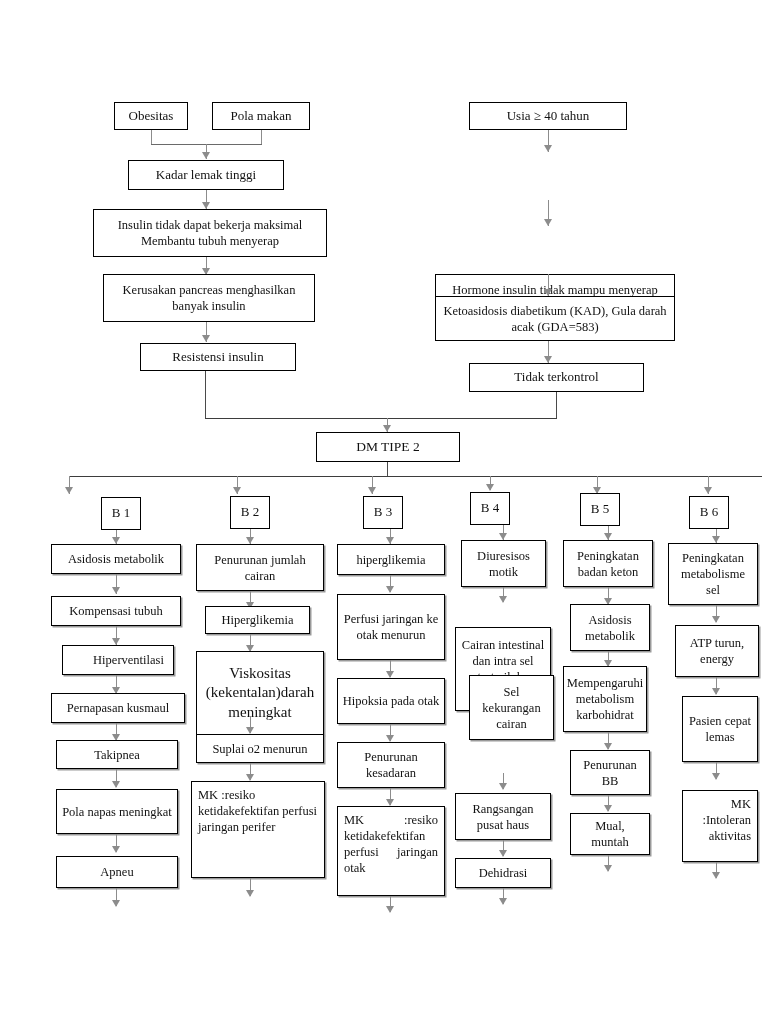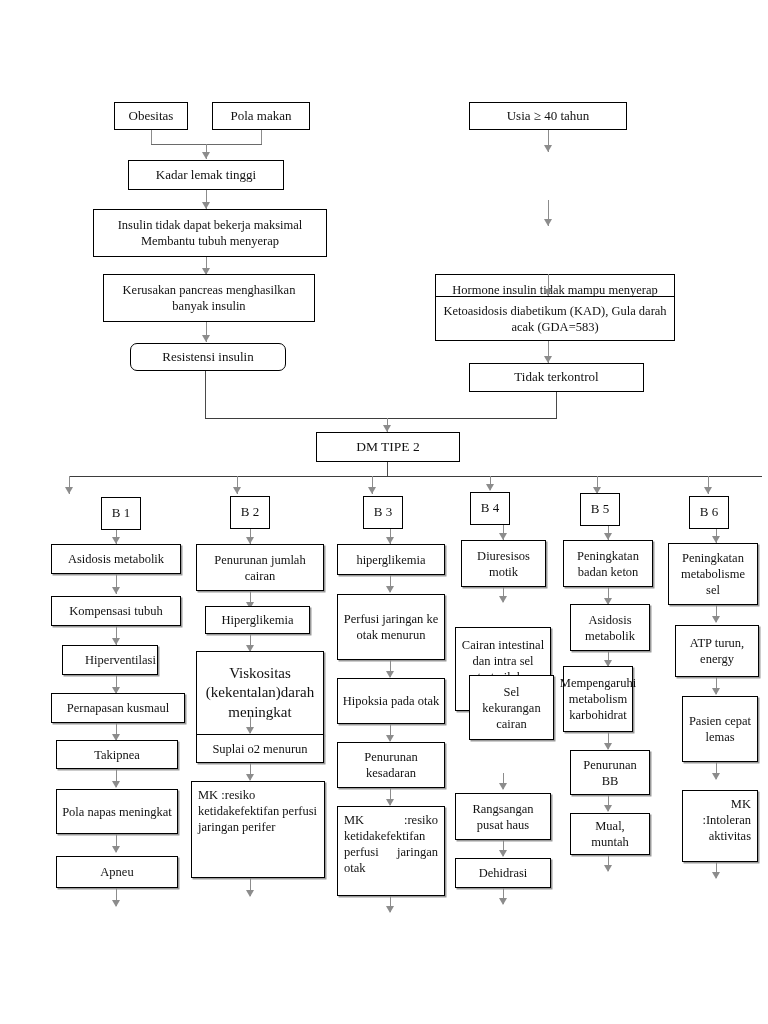--- a/index.html
+++ b/index.html
@@ -92,21 +92,21 @@
   <div class="node" style="left:93px; top:209px; width:234px; height:48px; font-size:12.5px;">Insulin tidak dapat bekerja maksimal Membantu tubuh menyerap</div>
 
   <div class="vline" style="left:206px; top:257px; height:17px;"></div>
   <div class="arrow" style="left:202px; top:268px;"></div>
 
   <div class="node" style="left:103px; top:274px; width:212px; height:48px; font-size:12.5px;">Kerusakan pancreas menghasilkan banyak insulin</div>
 
   <div class="vline" style="left:206px; top:322px; height:20px;"></div>
   <div class="arrow" style="left:202px; top:335px;"></div>
 
-  <div class="node" style="left:130px; top:343px; width:156px; height:28px; font-size:13px;border-radius:7px;">Resistensi insulin</div>
+  <div class="node" style="left:140px; top:343px; width:156px; height:28px; font-size:13px;">Resistensi insulin</div>
 
   <div class="node" style="left:469px; top:102px; width:158px; height:28px; font-size:13px;">Usia ≥ 40 tahun</div>
 
   <div class="vline" style="left:548px; top:130px; height:22px;"></div>
   <div class="arrow" style="left:544px; top:145px;"></div>
 
 
   <div class="vline" style="left:548px; top:200px; height:26px;"></div>
   <div class="arrow" style="left:544px; top:219px;"></div>
 
@@ -161,21 +161,21 @@
   <div class="vline" style="left:116px; top:530px; height:14px;"></div>
   <div class="arrow" style="left:112px; top:537px;"></div>
   <div class="node shadow" style="left:51px; top:544px; width:130px; height:30px; font-size:12.5px;">Asidosis metabolik</div>
 
   <div class="vline" style="left:116px; top:574px; height:20px;"></div>
   <div class="arrow" style="left:112px; top:587px;"></div>
   <div class="node shadow" style="left:51px; top:596px; width:130px; height:30px; font-size:12.5px;">Kompensasi tubuh</div>
 
   <div class="vline" style="left:116px; top:626px; height:19px;"></div>
   <div class="arrow" style="left:112px; top:638px;"></div>
-  <div class="node shadow" style="left:62px; top:645px; width:96px; height:30px; font-size:12.5px;padding-left:25px;">Hiperventilasi</div>
+  <div class="node shadow" style="left:62px; top:645px; width:112px; height:30px; font-size:12.5px;padding-left:25px;">Hiperventilasi</div>
 
   <div class="vline" style="left:116px; top:675px; height:18px;"></div>
   <div class="arrow" style="left:112px; top:687px;"></div>
   <div class="node shadow" style="left:51px; top:693px; width:134px; height:30px; font-size:12.5px;">Pernapasan kusmaul</div>
 
   <div class="vline" style="left:116px; top:723px; height:17px;"></div>
   <div class="arrow" style="left:112px; top:734px;"></div>
   <div class="node shadow" style="left:56px; top:740px; width:122px; height:29px; font-size:12.5px;">Takipnea</div>
 
   <div class="vline" style="left:116px; top:769px; height:18px;"></div>
@@ -261,21 +261,21 @@
   <div class="vline" style="left:608px; top:526px; height:14px;"></div>
   <div class="arrow" style="left:604px; top:533px;"></div>
   <div class="node shadow" style="left:563px; top:540px; width:90px; height:47px; font-size:12.5px;">Peningkatan badan keton</div>
 
   <div class="vline" style="left:608px; top:587px; height:17px;"></div>
   <div class="arrow" style="left:604px; top:598px;"></div>
   <div class="node shadow" style="left:570px; top:604px; width:80px; height:47px; font-size:12.5px;">Asidosis metabolik</div>
 
   <div class="vline" style="left:608px; top:651px; height:15px;"></div>
   <div class="arrow" style="left:604px; top:660px;"></div>
-  <div class="node shadow" style="left:563px; top:666px; width:70px; height:66px; font-size:12.5px;">Mempengaruhi metabolism karbohidrat</div>
+  <div class="node shadow" style="left:563px; top:666px; width:84px; height:66px; font-size:12.5px;">Mempengaruhi metabolism karbohidrat</div>
 
   <div class="vline" style="left:608px; top:732px; height:17px;"></div>
   <div class="arrow" style="left:604px; top:743px;"></div>
   <div class="node shadow" style="left:570px; top:750px; width:80px; height:45px; font-size:12.5px;">Penurunan BB</div>
 
   <div class="vline" style="left:608px; top:795px; height:16px;"></div>
   <div class="arrow" style="left:604px; top:805px;"></div>
   <div class="node shadow" style="left:570px; top:813px; width:80px; height:42px; font-size:12.5px;">Mual, muntah</div>
 
   <div class="vline" style="left:608px; top:855px; height:16px;"></div>

